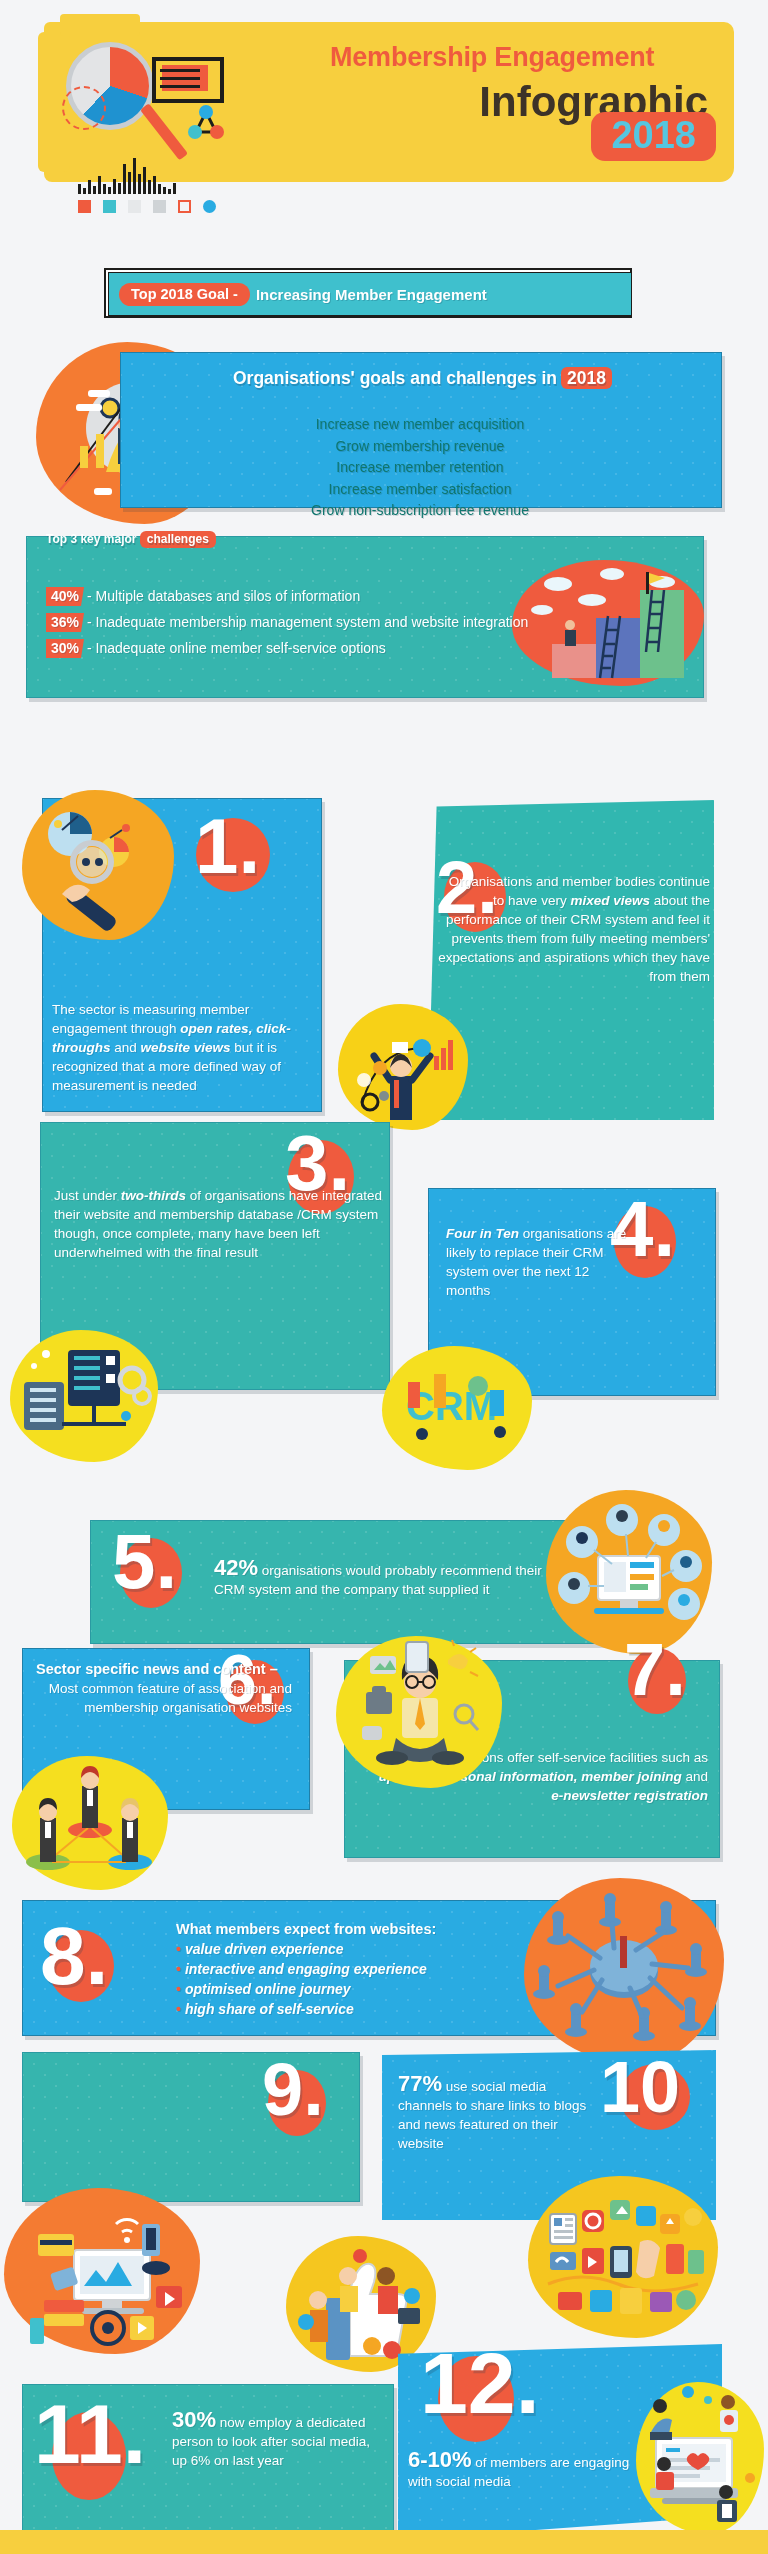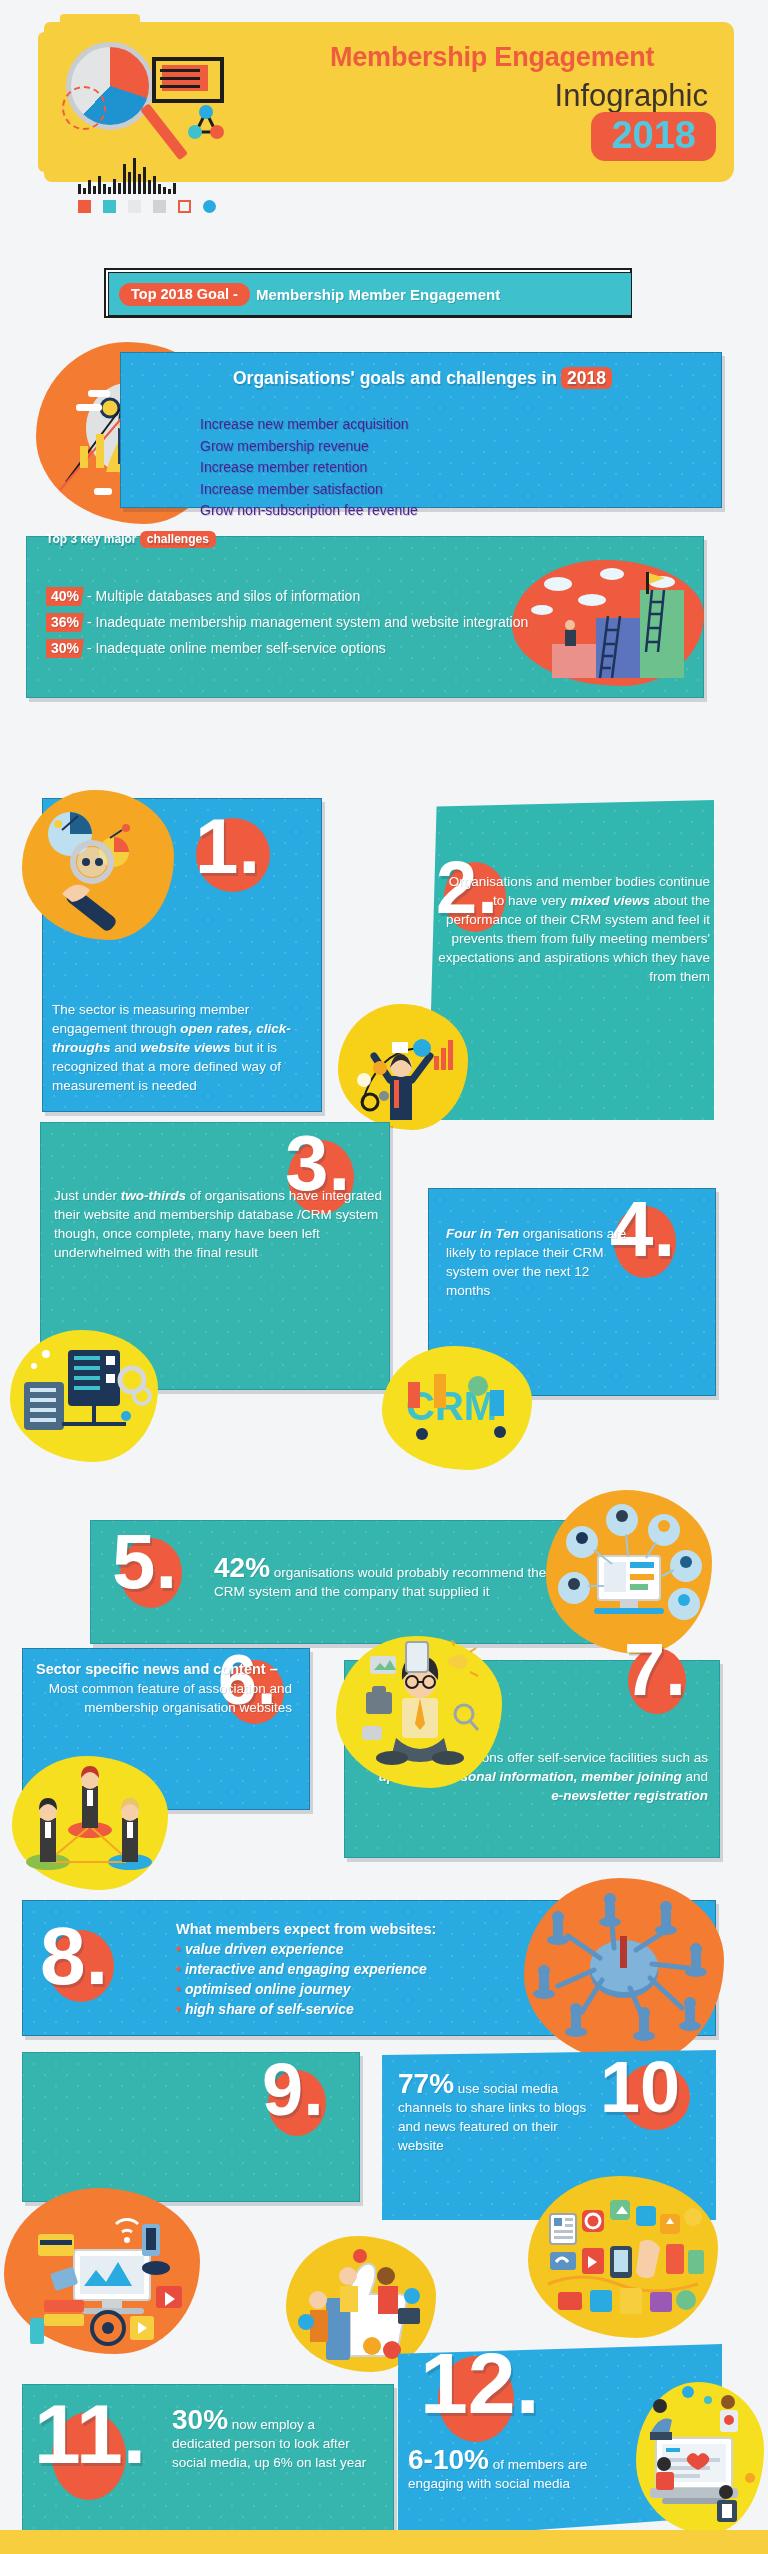--- a/index.html
+++ b/index.html
@@ -53,21 +53,21 @@
   .blob-orange{background:#f47b32;}
   .blob-amber {background:#f5a623;}
   .blob-yellow{background:#f7d117;}
   .body-txt{
     font-size:13.5px;
     line-height:19px;
     color:#ffffff;
     text-shadow:1px 1px 0 rgba(20,60,80,.18);
   }
   .ital{font-style:italic;font-weight:bold;}
-  .pct{font-size:28px;font-weight:bold;}
+  .pct{font-size:22px;font-weight:bold;}
 
   
   #header-band{
     position:absolute;left:44px;top:22px;width:690px;height:160px;
     background:#f7cf3e;
     border-radius:6px 10px 14px 8px;
   }
   #header-band:before{
     content:"";position:absolute;left:-6px;top:10px;width:32px;height:140px;
     background:#f7cf3e;border-radius:6px;
@@ -75,21 +75,21 @@
   #header-tab{
     position:absolute;left:60px;top:14px;width:80px;height:22px;
     background:#f7cf3e;border-radius:4px;
   }
   #title-1{
     position:absolute;left:330px;top:42px;
     font-size:27px;font-weight:bold;color:#ef5b3e;letter-spacing:-.2px;
   }
   #title-2{
     position:absolute;right:60px;top:78px;
-    font-size:31px;font-weight:normal;color:#3d3328;
+    font-size:42px;font-weight:bold;color:#3d3328;
   }
   #year-badge{
     position:absolute;right:52px;top:112px;
     background:#ef5b3e;border-radius:14px;
     padding:4px 20px 7px 20px;
     font-size:38px;font-weight:bold;color:#55c6e0;line-height:1;
   }
 
   
   #pie{
@@ -146,22 +146,23 @@
     font-size:17.5px;font-weight:bold;color:#fff;text-align:right;
     text-shadow:1px 2px 0 rgba(20,60,80,.25);
   }
   #goals-title .y{
     background:#ef5b3e;border-radius:6px;padding:1px 6px;margin-left:4px;
   }
   #goals-list{
     position:absolute;left:160px;top:398px;width:440px;
   }
   #goals-list li{
-    list-style:none;font-size:14px;color:#4c1d95;line-height:21.5px;
+    list-style:none;font-size:14px;color:#0f766e;line-height:21.5px;
     text-shadow:1px 1px 0 rgba(20,60,80,.2);
+    text-align:center;
   }
   #goals-blob{left:36px;top:342px;width:190px;height:182px;}
 
   
   #chal-panel{
     left:26px;top:536px;width:678px;height:162px;
     border:1px solid #2a9aa2;
   }
   #chal-title{
     position:absolute;left:46px;top:532px;font-size:12px;font-weight:bold;color:#fff;
@@ -320,21 +321,21 @@
     <span style="background:#29abe2;border-radius:50%"></span>
   </div>
 
   <div id="title-1">Membership Engagement</div>
   <div id="title-2">Infographic</div>
   <div id="year-badge">2018</div>
 
   <div id="goal-outer"></div>
   <div id="goal-bar">
     <span id="goal-pill">Top 2018 Goal -</span>
-    <span id="goal-rest">Membership Member Engagement</span>
+    <span id="goal-rest">Increasing Member Engagement</span>
   </div>
 
   <div class="blob blob-orange" id="goals-blob">
     <svg viewBox="0 0 190 182" width="190" height="182">
       <circle cx="96" cy="86" r="46" fill="#dfe1e3"></circle>
       <path d="M70 130 q18 -60 52 -56 q14 30 2 56 z" fill="#f7cf3e"></path>
       <circle cx="74" cy="66" r="9" fill="#f7cf3e" stroke="#1d3557" stroke-width="3"></circle>
       <circle cx="96" cy="76" r="12" fill="#f5a623" stroke="#1d3557" stroke-width="3"></circle>
       <rect x="82" y="86" width="16" height="36" fill="#24405c"></rect>
       <circle cx="90" cy="82" r="8" fill="#f0c19b"></circle>

